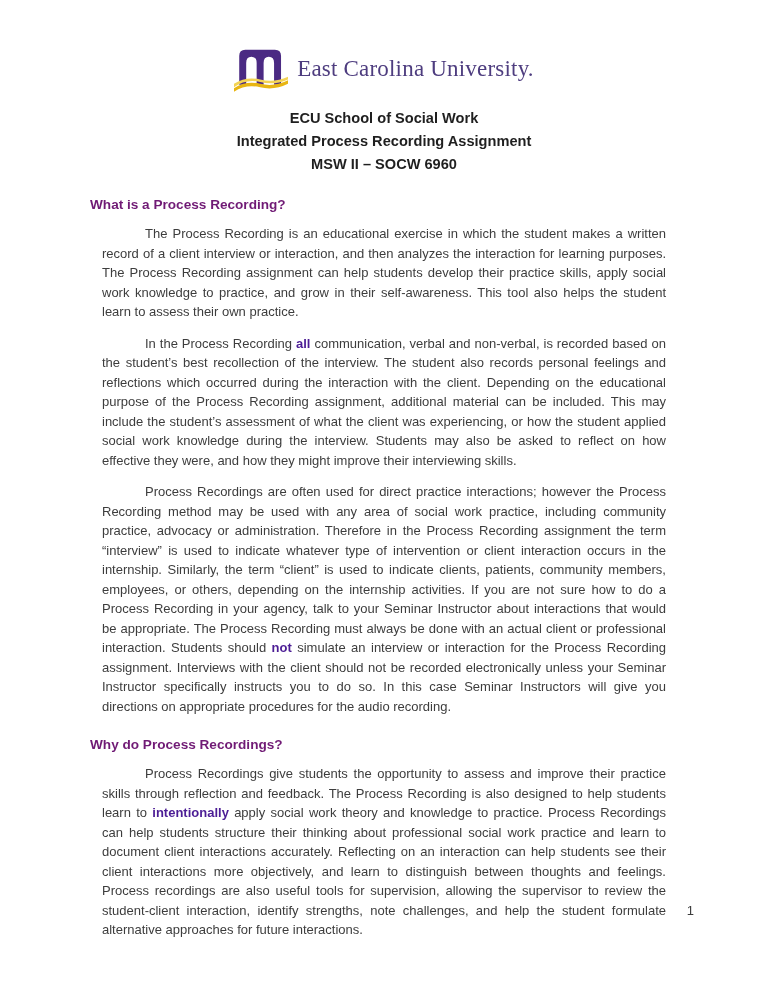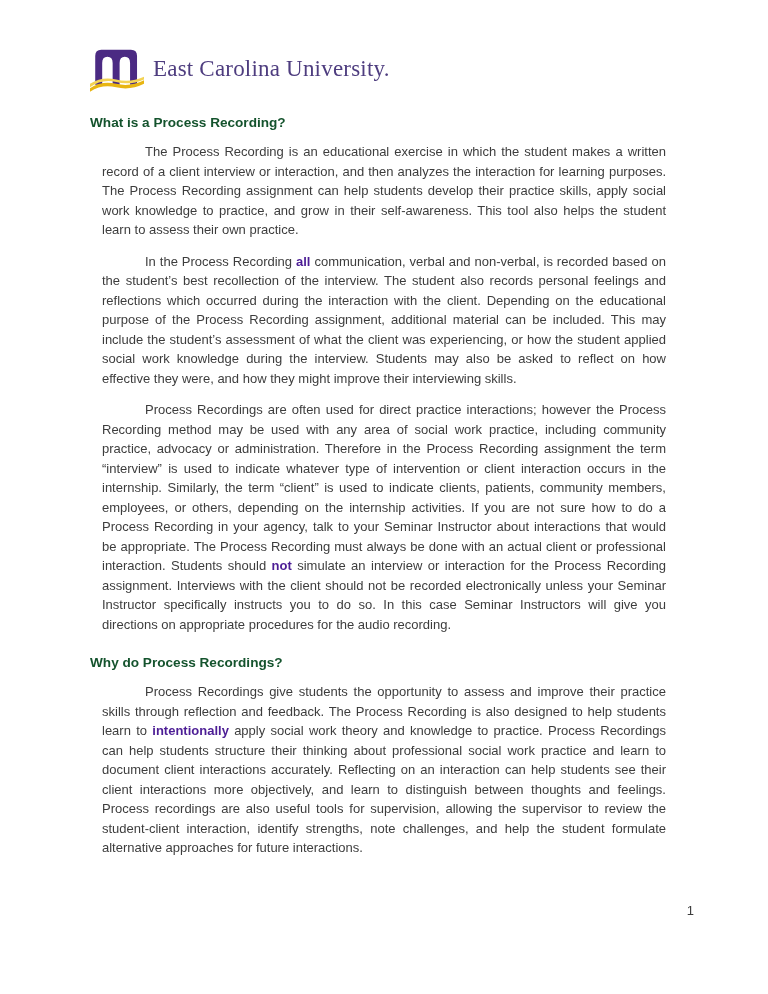--- a/index.html
+++ b/index.html
@@ -13,21 +13,21 @@
     height: 994px;
     box-sizing: border-box;
     padding: 0 90px;
     background: #ffffff;
     font-family: "Liberation Sans", sans-serif;
     overflow: hidden;
   }
   .logo-row {
     display: flex;
     align-items: center;
-    justify-content: flex-start;
+    justify-content: center;
     gap: 9px;
     padding-top: 44px;
   }
   .logo-icon {
     flex: 0 0 auto;
     display: block;
   }
   .logo-text {
     font-family: "Liberation Serif", serif;
     font-size: 23px;
@@ -39,21 +39,21 @@
     margin-top: 13px;
     text-align: center;
     font-weight: bold;
     font-size: 14.6px;
     line-height: 23px;
     color: #1f1f1f;
   }
   .section-heading {
     font-size: 13.6px;
     font-weight: bold;
-    color: #14532d;
+    color: #701a75;
     margin: 21px 0 8px 0;
   }
   .section-heading.second {
   }
   p.body-para {
     margin: 12px;
     text-align: justify;
     text-indent: 43px;
     font-size: 13px;
     line-height: 19.5px;
@@ -79,20 +79,25 @@
     <svg class="logo-icon" width="54" height="50" viewBox="0 0 62 56" aria-hidden="true">
       <path fill="#4b2a83" fill-rule="evenodd" d="M6 46 L6 13 Q6 6 13 6 L47 6 Q54 6 54 13 L54 46 Z
                M14 46 L14 21 Q14 14 20 14 Q26 14 26 21 L26 46 Z
                M34 46 L34 21 Q34 14 40 14 Q46 14 46 21 L46 46 Z"></path>
       <path fill="#f3d354" d="M0 45 Q14 36 30 40 Q46 44 62 37 L62 40 Q46 47 30 43 Q14 39 0 49 Z"></path>
       <path fill="#e8b512" d="M0 50 Q14 41 30 45 Q46 49 62 41 L62 45 Q46 53 30 49 Q14 45 0 54 Z"></path>
     </svg>
     <span class="logo-text">East Carolina University.</span>
   </header>
 
+  <div class="title-block">
+    <div>ECU School of Social Work</div>
+    <div>Integrated Process Recording Assignment</div>
+    <div>MSW II – SOCW 6960</div>
+  </div>
 
   <section>
     <h2 class="section-heading">What is a Process Recording?</h2>
 
     <p class="body-para"><span>The Process Recording is an educational exercise in which the student makes a written record of a client interview or interaction, and then analyzes the interaction for learning purposes. The Process Recording assignment can help students develop their practice skills, apply social work knowledge to practice, and grow in their self-awareness. This tool also helps the student learn to assess their own practice.</span></p>
 
     <p class="body-para"><span>In the Process Recording </span><b>all</b><span> communication, verbal and non-verbal, is recorded based on the student’s best recollection of the interview.  The student also records personal feelings and reflections which occurred during the interaction with the client. Depending on the educational purpose of the Process Recording assignment, additional material can be included.   This may include the student’s assessment of what the client was experiencing, or how the student applied social work knowledge during the interview. Students may also be asked to reflect on how effective they were, and how they might improve their interviewing skills.</span></p>
 
     <p class="body-para"><span>Process Recordings are often used for direct practice interactions; however the Process Recording method may be used with any area of social work practice, including community practice, advocacy or administration. Therefore in the Process Recording assignment the term “interview” is used to indicate whatever type of intervention or client interaction occurs in the internship. Similarly, the term “client” is used to indicate clients, patients, community members, employees, or others, depending on the internship activities.  If you are not sure how to do a Process Recording in your agency, talk to your Seminar Instructor about interactions that would be appropriate. The Process Recording must always be done with an actual client or professional interaction. Students should </span><b>not</b><span> simulate an interview or interaction for the Process Recording assignment.  Interviews with the client should not be recorded electronically unless your Seminar Instructor specifically instructs you to do so.  In this case Seminar Instructors will give you directions on appropriate procedures for the audio recording.</span></p>
   </section>

